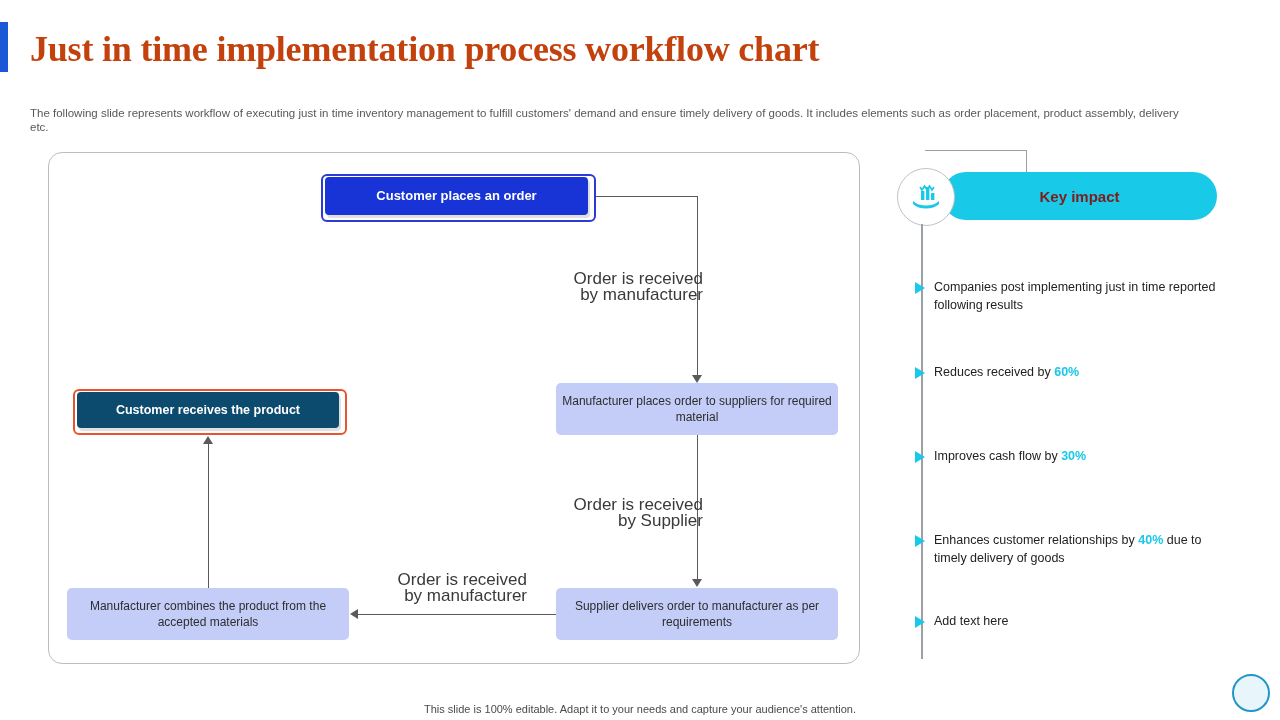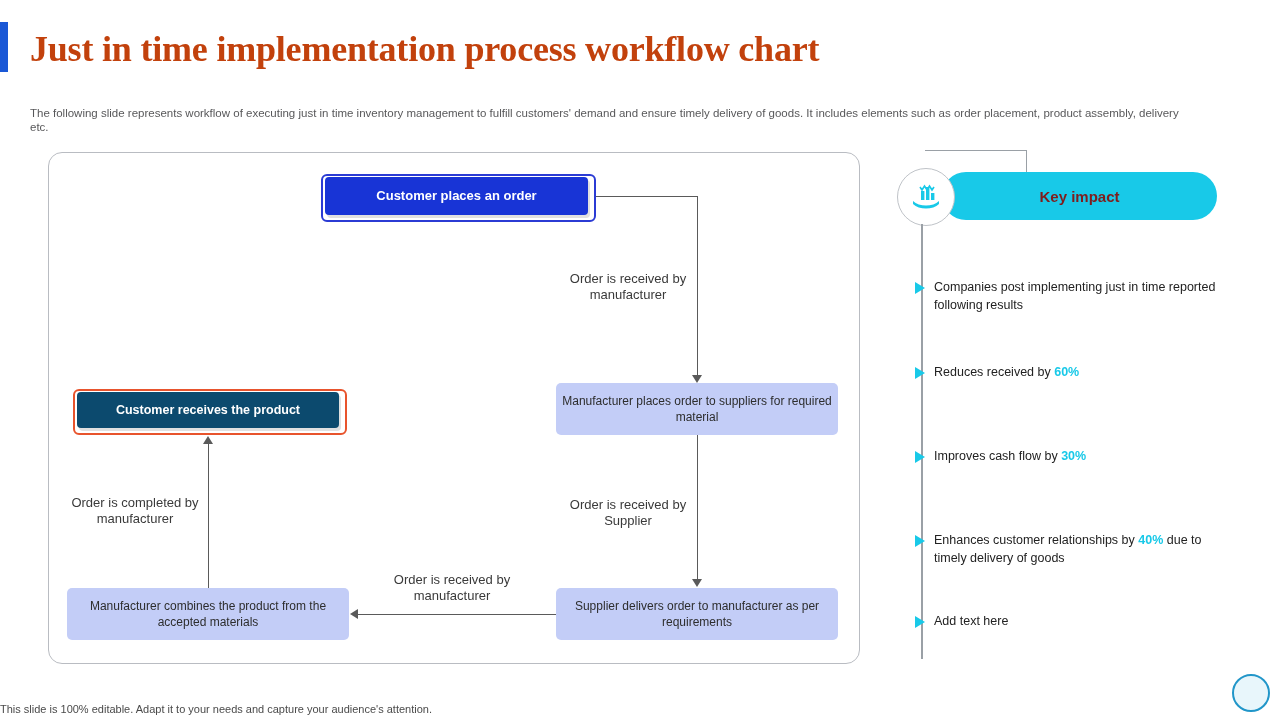--- a/index.html
+++ b/index.html
@@ -124,24 +124,24 @@
     background: #c3cdf7;
     border-radius: 5px;
     color: #2d2d2d;
   }
   .node-mfr-order { left: 556px; top: 383px; width: 282px; height: 52px; }
   .node-supplier  { left: 556px; top: 588px; width: 282px; height: 52px; }
   .node-combine   { left: 67px;  top: 588px; width: 282px; height: 52px; }
 
   .edge-label {
     position: absolute;
-    font-size: 13px;
+    font-size: 17px;
     line-height: 16px;
     color: #3a3a3a;
-    text-align: center;
+    text-align: right;
   }
   .lbl-1 { left: 553px; top: 271px; width: 150px; }
   .lbl-2 { left: 553px; top: 497px; width: 150px; }
   .lbl-3 { left: 377px; top: 572px; width: 150px; }
   .lbl-4 { left: 60px;  top: 495px; width: 150px; }
 
   .line {
     position: absolute;
     background: #5a5a5a;
   }
@@ -241,20 +241,21 @@
   .pct {
     color: #18c9e8;
     font-weight: bold;
   }
 
   .footer {
     position: absolute;
     left: 0;
     top: 703px;
     width: 1280px;
+    text-align: center;
     font-size: 11px;
     color: #4a4a4a;
   }
   .logo-dot {
     position: absolute;
     right: 10px;
     bottom: 8px;
     width: 34px;
     height: 34px;
     border-radius: 50%;
@@ -292,21 +293,20 @@
   <div class="node-end-outer"></div>
   <div class="node node-end">Customer receives the product</div>
 
   <div class="node node-light node-mfr-order">Manufacturer places order to suppliers for required material</div>
   <div class="node node-light node-supplier">Supplier delivers order to manufacturer as per requirements</div>
   <div class="node node-light node-combine">Manufacturer combines the product from the accepted materials</div>
 
   <div class="edge-label lbl-1">Order is received by manufacturer</div>
   <div class="edge-label lbl-2">Order is received by Supplier</div>
   <div class="edge-label lbl-3">Order is received by manufacturer</div>
-  <div class="edge-label lbl-4">Order is completed by manufacturer</div>
 
   <div class="key-connector-top"></div>
   <div class="key-connector-corner"></div>
 
   <div class="key-pill">
     <span>Key impact</span>
   </div>
 
   <div class="key-circle">
     <svg width="34" height="30" viewBox="0 0 34 30">

